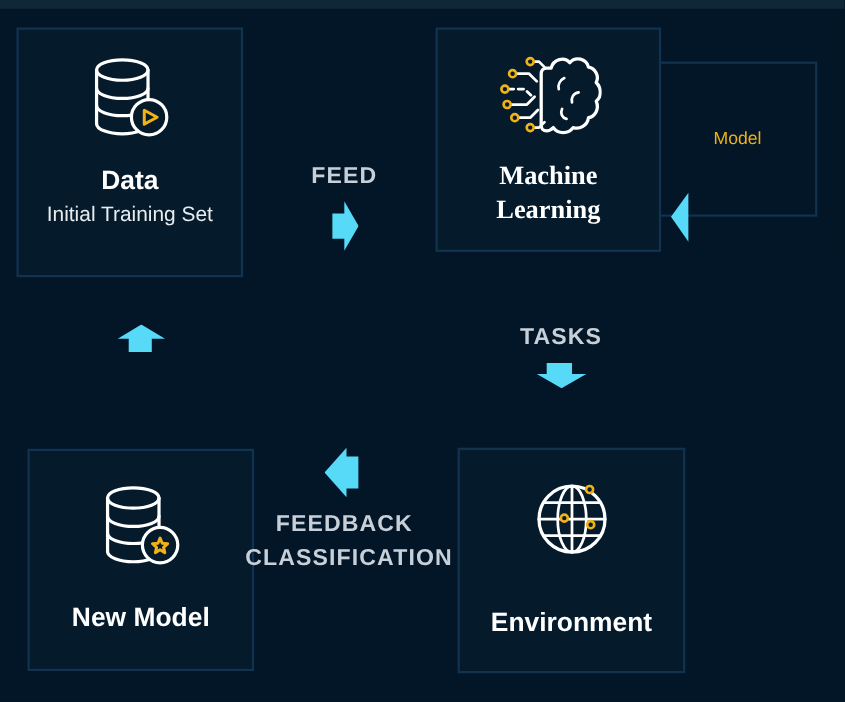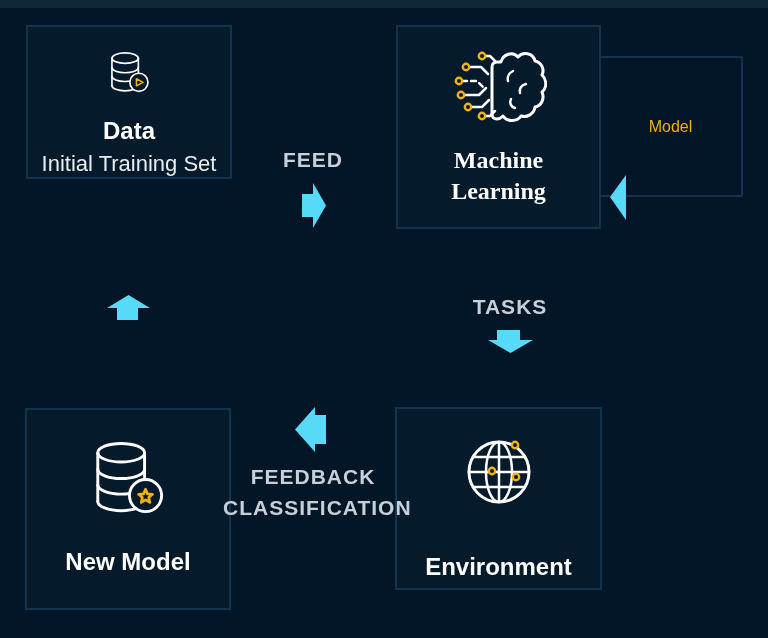--- a/index.html
+++ b/index.html
@@ -7,21 +7,21 @@
     --accent-cyan:#57d9f8; --accent-yellow:#f0b215; --label-color:#c7d0d8;
     --title-color:#ffffff; --subtitle-color:#e8ecef; --bottom-strip:#0f2737;
   }
   html,body{margin:0;padding:0;background:var(--background);}
   .stage{position:relative;width:768px;height:638px;background:var(--background);
          font-family:"Liberation Sans",sans-serif;overflow:hidden;}
   .panel{position:absolute;background:var(--panel-fill);border:2px solid var(--panel-border);
          box-sizing:border-box;display:flex;flex-direction:column;align-items:center;z-index:2;}
   .panel.model{background:transparent;z-index:1;justify-content:center;}
   .title{color:var(--title-color);font-weight:bold;font-size:24px;text-align:center;line-height:31px;}
-  .subtitle{color:var(--subtitle-color);font-size:22px;text-align:center;}
+  .subtitle{color:var(--subtitle-color);font-size:19px;text-align:center;}
   .model-label{color:var(--accent-yellow);font-size:16px;text-align:center;}
   .edge-label{position:absolute;color:var(--label-color);font-weight:bold;font-size:21px;
               letter-spacing:1px;text-align:center;z-index:3;}
   .multi-label span{display:block;line-height:31px;}
   .arrow{position:absolute;z-index:3;}
   .arrow polygon{fill:var(--accent-cyan);}
   svg.lineart{display:block;}
   .w{stroke:#ffffff;fill:none;stroke-width:3;stroke-linecap:round;stroke-linejoin:round;}
   .w25{stroke:#ffffff;fill:none;stroke-width:2.5;stroke-linecap:round;stroke-linejoin:round;}
   .y{stroke:var(--accent-yellow);fill:none;stroke-width:2.8;stroke-linecap:round;stroke-linejoin:round;}
@@ -31,21 +31,21 @@
 </style>
 </head>
 <body>
 
 <div class="stage">
 
   <div class="panel model" style="left:598px;top:56px;width:145px;height:141px;">
     <div class="model-label">Model</div>
   </div>
 
-  <div class="panel" style="left:26px;top:25px;width:206px;height:154px;">
+  <div class="panel" style="left:15px;top:25px;width:206px;height:227px;">
     <svg class="lineart" width="76" height="78" viewBox="0 0 78 80" style="margin-top:24px;">
       <ellipse class="w" cx="32" cy="13" rx="24" ry="9.5"></ellipse>
       <path class="w" d="M8,13 V63"></path>
       <path class="w" d="M56,13 V63"></path>
       <path class="w" d="M8,63 a24,9.5 0 0 0 48,0"></path>
       <path class="w" d="M8,30 a24,9.5 0 0 0 48,0"></path>
       <path class="w" d="M8,46 a24,9.5 0 0 0 48,0"></path>
       <circle class="badge" cx="57" cy="57" r="16.5"></circle>
       <path class="y" d="M52.5,50.5 L64.5,57 L52.5,63.5 Z"></path>
     </svg>
@@ -82,21 +82,21 @@
       <path class="w" d="M56,13 V63"></path>
       <path class="w" d="M8,63 a24,9.5 0 0 0 48,0"></path>
       <path class="w" d="M8,30 a24,9.5 0 0 0 48,0"></path>
       <path class="w" d="M8,46 a24,9.5 0 0 0 48,0"></path>
       <circle class="badge" cx="57" cy="57" r="16.5"></circle>
       <path class="y" transform="translate(57,58)" d="M0,-7.5 L2,-2.75 L7.13,-2.32 L3.23,1.05 L4.41,6.07 L0,3.4 L-4.41,6.07 L-3.23,1.05 L-7.13,-2.32 L-2,-2.75 Z"></path>
     </svg>
     <div class="title" style="margin-top:28px;">New Model</div>
   </div>
 
-  <div class="panel" style="left:395px;top:407px;width:207px;height:183px;">
+  <div class="panel" style="left:416px;top:407px;width:207px;height:205px;">
     <svg class="lineart" width="74" height="74" viewBox="0 0 74 74" style="margin-top:26px;">
       <circle class="w" cx="37" cy="37" r="30"></circle>
       <ellipse class="w25" cx="37" cy="37" rx="13" ry="30"></ellipse>
       <path class="w25" d="M37,7 V67"></path>
       <path class="w25" d="M7,37 H67"></path>
       <path class="w25" d="M11,22 H63"></path>
       <path class="w25" d="M11,52 H63"></path>
       <circle class="node-dot" cx="53" cy="10" r="3.2"></circle>
       <circle class="node-dot" cx="30" cy="36" r="3.2"></circle>
       <circle class="node-dot" cx="54" cy="42" r="3.2"></circle>

